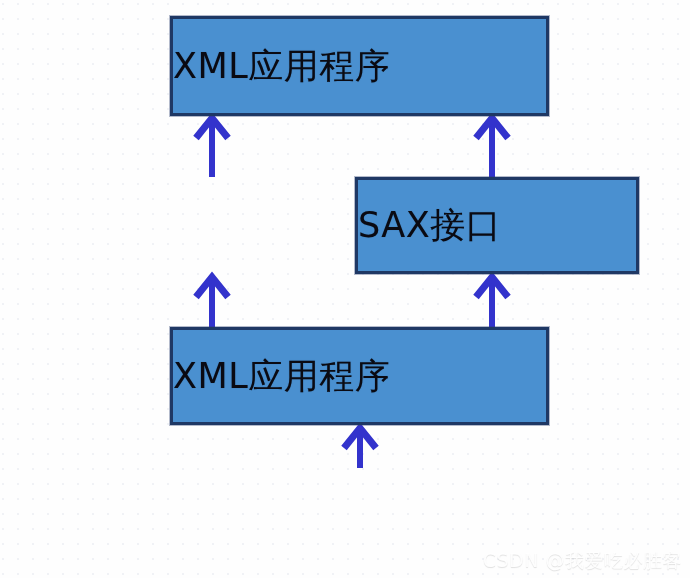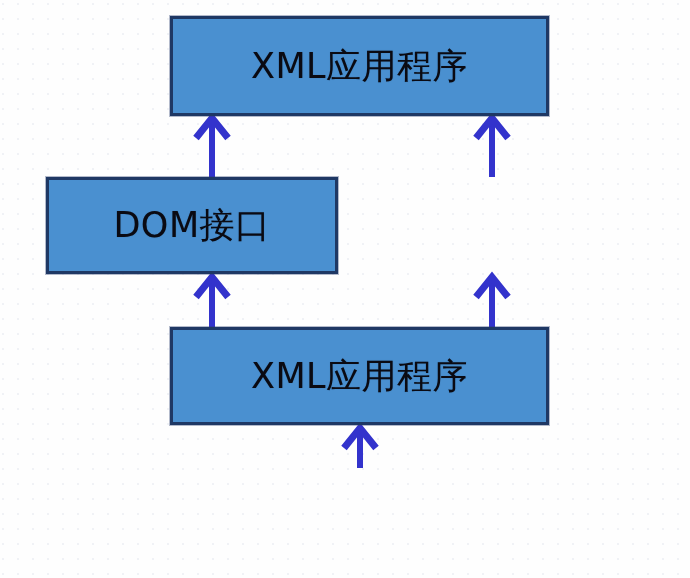--- a/index.html
+++ b/index.html
@@ -45,21 +45,21 @@
     pointer-events: none;
   }
 
   .node-box {
     position: absolute;
     box-sizing: border-box;
     background: #4a90d0;
     border: 3px solid #1f3864;
     display: flex;
     align-items: center;
-    justify-content: center;
+    justify-content: flex-start;
     box-shadow: 0 0 0 1px rgba(40,60,110,0.35);
   }
 
   .node-label {
     font-family: "DejaVu Sans", "Liberation Sans", sans-serif;
     font-size: 35px;
     line-height: 1;
     color: #0a0a12;
     letter-spacing: 0.5px;
     white-space: nowrap;
@@ -115,24 +115,25 @@
     <g>
       <line x1="360" y1="468" x2="360" y2="430" stroke="#3333cc" stroke-width="6"></line>
       <polyline points="344,448 360,428 376,448" fill="none" stroke="#3333cc" stroke-width="7" stroke-linecap="butt" stroke-linejoin="miter"></polyline>
     </g>
   </svg>
 
   <div class="node-box" id="box-xml-application">
     <span class="node-label">XML应用程序</span>
   </div>
 
-  <div class="node-box" id="box-dom-interface">
-    <span class="node-label">DOM接口</span>
+
+  <div class="node-box" id="box-sax-interface">
+    <span class="node-label">SAX接口</span>
   </div>
-
 
   <div class="node-box" id="box-xml-parser">
     <span class="node-label">XML应用程序</span>
   </div>
 
 
+  <div id="watermark">CSDN @我爱吃必胜客</div>
 
 </div>
 
 </body></html>

